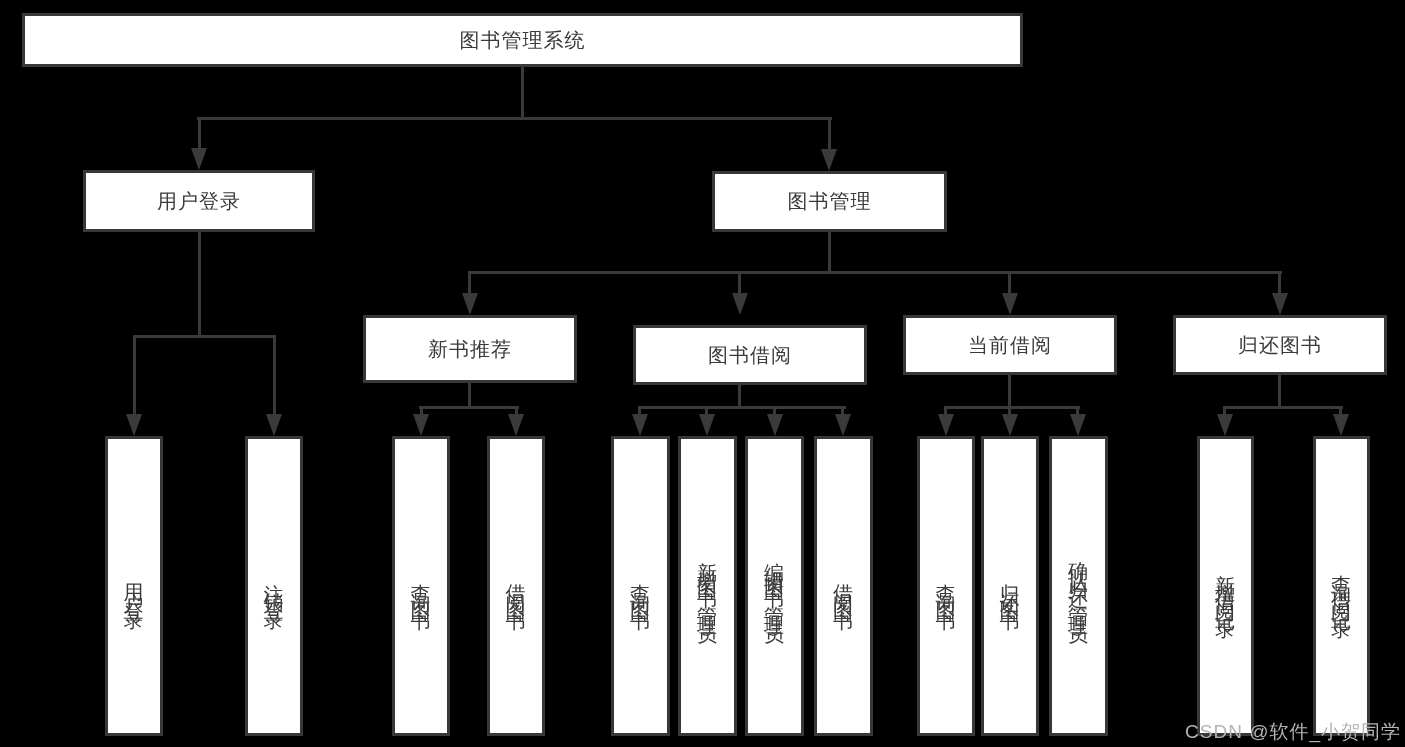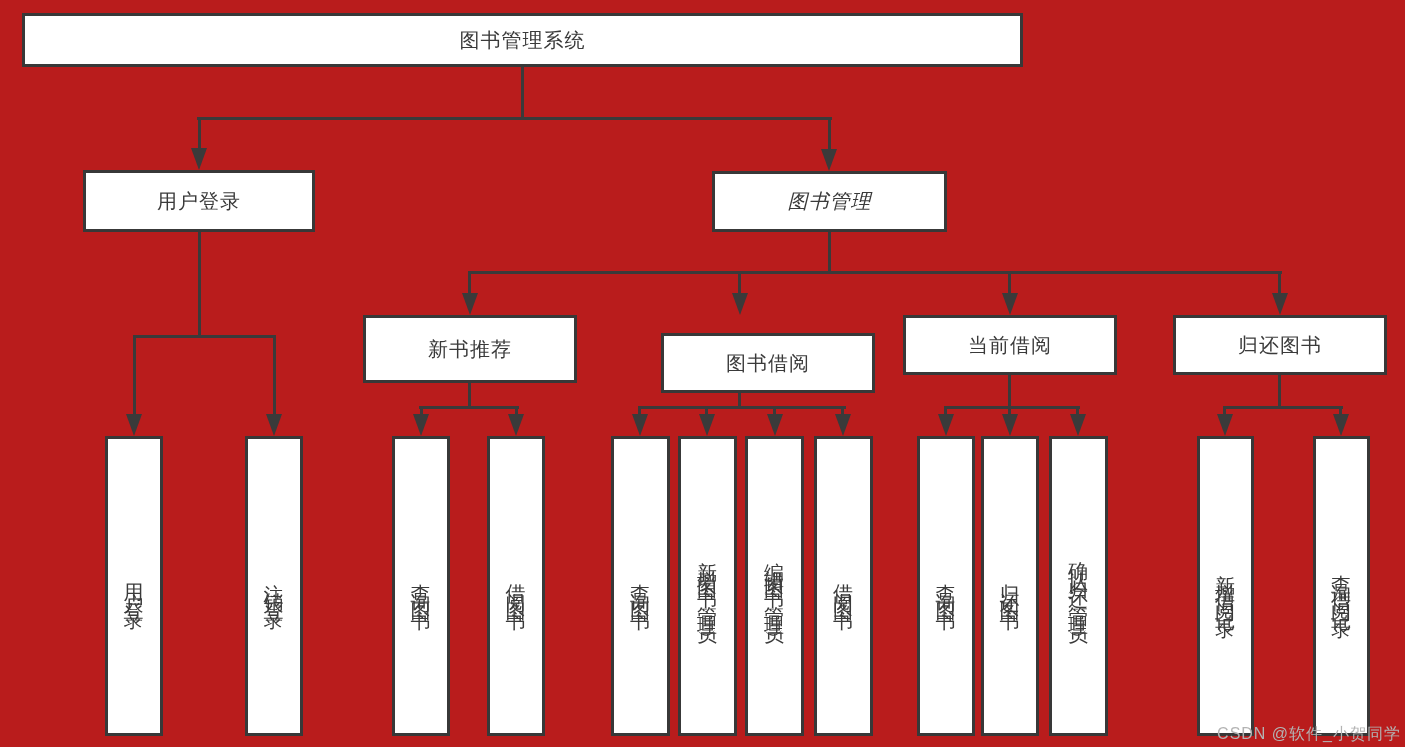--- a/index.html
+++ b/index.html
@@ -1,38 +1,38 @@
 <!DOCTYPE html>
 <html><head>
 <meta charset="utf-8">
 <style>
   html, body { margin:0; padding:0; background:#ffffff; }
   .stage {
-    position:relative; width:1405px; height:747px; background:#b91c1c;
+    position:relative; width:1405px; height:747px; background:#000000;
     font-family:"Liberation Sans", sans-serif; color:#3a3a3a; overflow:hidden;
   }
   .box {
     position:absolute; box-sizing:border-box; background:#ffffff;
     border:3px solid #383838; display:flex; align-items:center; justify-content:center;
     font-size:20px; color:#3a3a3a; z-index:2;
   }
   .hlabel { letter-spacing:1px; white-space:nowrap; }
   .vtext {
     writing-mode:vertical-rl; text-orientation:mixed;
     letter-spacing:9px; line-height:1; white-space:nowrap;
   }
   .vline { position:absolute; width:3px; background:#3a3a3a; z-index:1; }
   .hline { position:absolute; height:3px; background:#3a3a3a; z-index:1; }
   .arrow {
     position:absolute; width:0; height:0; z-index:1;
     border-left:8px solid transparent; border-right:8px solid transparent;
     border-top:22px solid #3a3a3a;
   }
   .watermark {
-    position:absolute; right:4px; bottom:2px; font-size:16px;
+    position:absolute; right:4px; bottom:2px; font-size:19px;
     color:#b3b3b3; letter-spacing:1px; z-index:3; white-space:nowrap;
   }
 </style>
 </head>
 <body>
 
 <div class="stage">
 
   <div class="box" style="left:22px; top:13px; width:1001px; height:54px;">
     <span class="hlabel">图书管理系统</span>
@@ -41,21 +41,21 @@
   <div class="vline" style="left:521px; top:67px; height:50px;"></div>
   <div class="hline" style="left:197px; top:117px; width:635px;"></div>
   <div class="vline" style="left:198px; top:117px; height:33px;"></div>
   <div class="arrow" style="left:191px; top:148px;"></div>
   <div class="vline" style="left:828px; top:117px; height:33px;"></div>
   <div class="arrow" style="left:821px; top:149px;"></div>
 
   <div class="box" style="left:83px; top:170px; width:232px; height:62px;">
     <span class="hlabel">用户登录</span>
   </div>
-  <div class="box" style="left:712px; top:171px; width:235px; height:61px;font-style:italic;">
+  <div class="box" style="left:712px; top:171px; width:235px; height:61px;">
     <span class="hlabel">图书管理</span>
   </div>
 
   <div class="vline" style="left:198px; top:232px; height:105px;"></div>
   <div class="hline" style="left:133px; top:335px; width:143px;"></div>
   <div class="vline" style="left:133px; top:335px; height:81px;"></div>
   <div class="arrow" style="left:126px; top:414px;"></div>
   <div class="vline" style="left:273px; top:335px; height:81px;"></div>
   <div class="arrow" style="left:266px; top:414px;"></div>
 
@@ -66,21 +66,21 @@
   <div class="vline" style="left:738px; top:271px; height:25px;"></div>
   <div class="arrow" style="left:732px; top:293px;"></div>
   <div class="vline" style="left:1008px; top:271px; height:25px;"></div>
   <div class="arrow" style="left:1002px; top:293px;"></div>
   <div class="vline" style="left:1278px; top:271px; height:25px;"></div>
   <div class="arrow" style="left:1272px; top:293px;"></div>
 
   <div class="box" style="left:363px; top:315px; width:214px; height:68px;">
     <span class="hlabel">新书推荐</span>
   </div>
-  <div class="box" style="left:633px; top:333px; width:214px; height:60px;margin-left:28px;">
+  <div class="box" style="left:633px; top:325px; width:234px; height:60px;">
     <span class="hlabel">图书借阅</span>
   </div>
   <div class="box" style="left:903px; top:315px; width:214px; height:60px;">
     <span class="hlabel">当前借阅</span>
   </div>
   <div class="box" style="left:1173px; top:315px; width:214px; height:60px;">
     <span class="hlabel">归还图书</span>
   </div>
 
   <div class="vline" style="left:468px; top:375px; height:33px;"></div>

